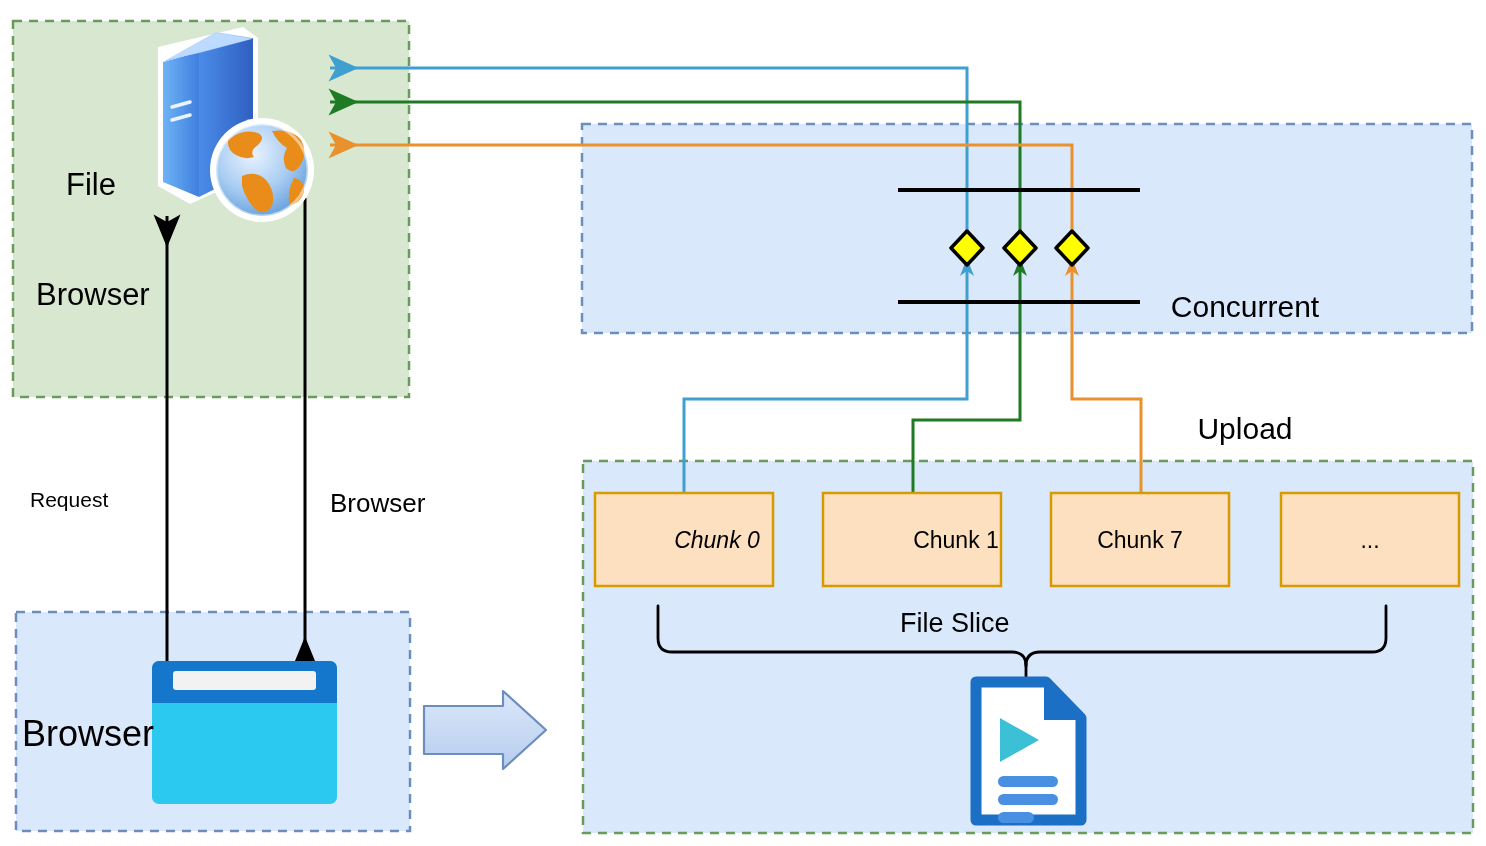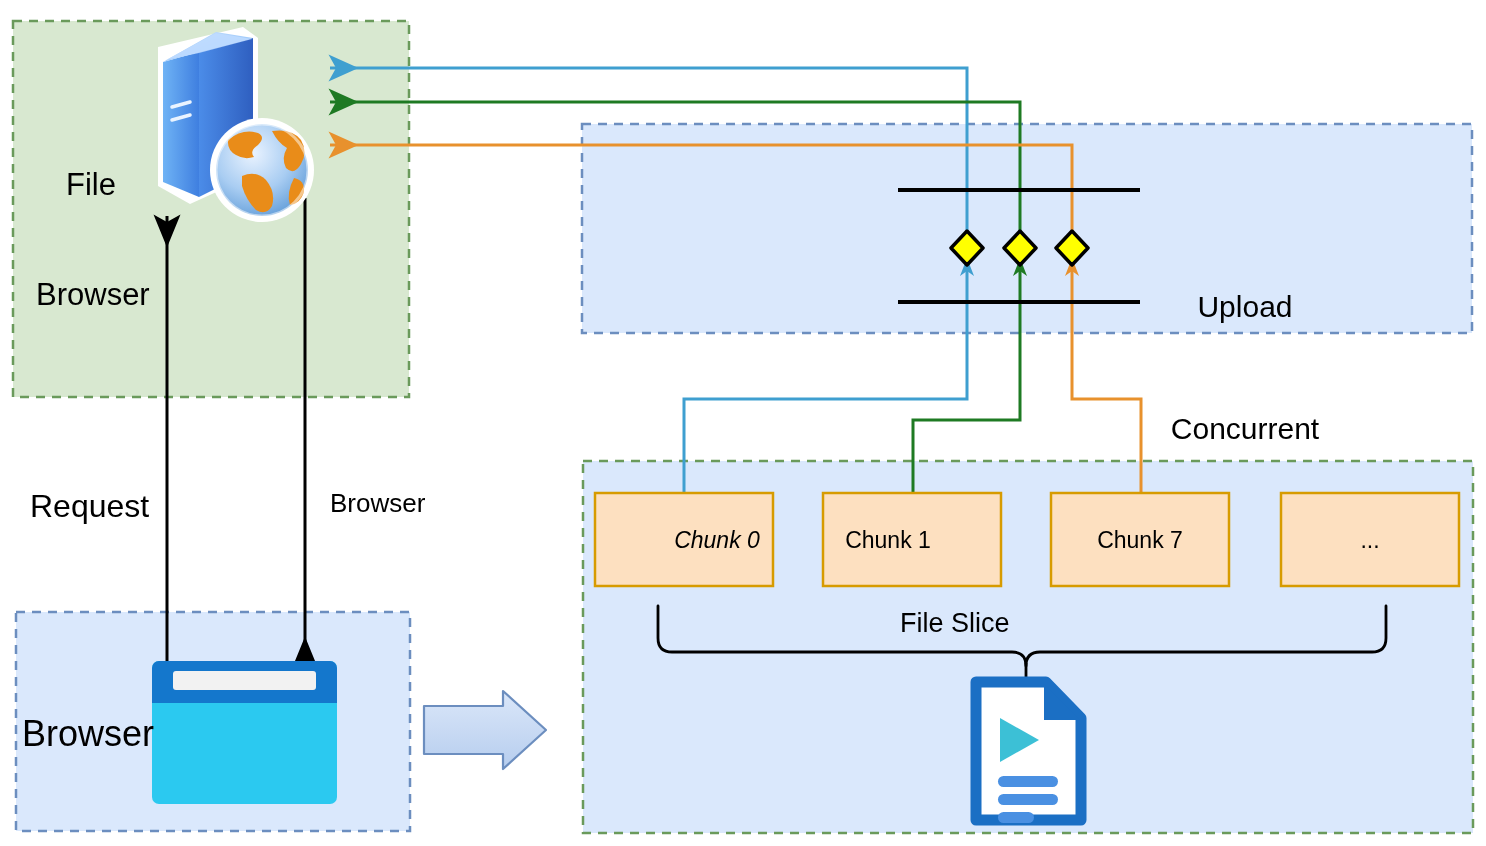--- a/index.html
+++ b/index.html
@@ -3,26 +3,26 @@
 <meta charset="utf-8">
 <style>
   html,body{margin:0;padding:0;background:#ffffff;}
   body{width:1486px;height:846px;position:relative;overflow:hidden;
        font-family:"Liberation Sans","DejaVu Sans",sans-serif;color:#000;}
   #stage{position:absolute;left:0;top:0;width:1276px;height:846px;}
   svg.layer{position:absolute;left:0;top:0;width:1486px;height:846px;overflow:visible;}
   .lbl{position:absolute;white-space:pre;line-height:1.18;}
   .fileserver-label{left:36px;top:94px;width:110px;text-align:center;font-size:31px;}
   .browser-label{left:22px;top:713px;font-size:36px;}
-  .request-label{left:30px;top:488px;font-size:32px;}
+  .request-label{left:30px;top:488px;font-size:21px;}
   .response-label{left:330px;top:488px;font-size:26px;}
   .concurrent-label{left:1155px;top:206px;width:180px;text-align:center;font-size:30px;line-height:1.35;}
   .fileslice-label{left:900px;top:608px;width:250px;text-align:left;font-size:27px;}
   .chunk-label{position:absolute;width:178px;text-align:center;font-size:23px;top:527px;}
-  .c0{left:628px;font-style:italic;} .c1{left:799px;} .c2{left:1051px;} .c3{left:1281px;}
+  .c0{left:628px;font-style:italic;} .c1{left:823px;padding-left:44px;} .c2{left:1051px;} .c3{left:1281px;}
 </style>
 </head>
 <body>
 
 <div id="stage">
 
   <svg class="layer" viewBox="0 0 1486 846">
     <defs>
       <linearGradient id="srvFront" x1="0" y1="0" x2="1" y2="0">
         <stop offset="0%" stop-color="#6fb3f5"></stop>
@@ -160,22 +160,22 @@
     <div>Browser</div>
   </div>
 
   <div class="lbl browser-label">Browser</div>
 
   <div class="lbl request-label">Request</div>
 
   <div class="lbl response-label">Browser</div>
 
   <div class="lbl concurrent-label">
+    <div>Concurrent</div>
     <div>Upload</div>
-    <div>Concurrent</div>
   </div>
 
   <div class="chunk-label c0">Chunk 0</div>
   <div class="chunk-label c1">Chunk 1</div>
   <div class="chunk-label c2">Chunk 7</div>
   <div class="chunk-label c3">...</div>
 
   <div class="lbl fileslice-label">File Slice</div>
 
 </div>

